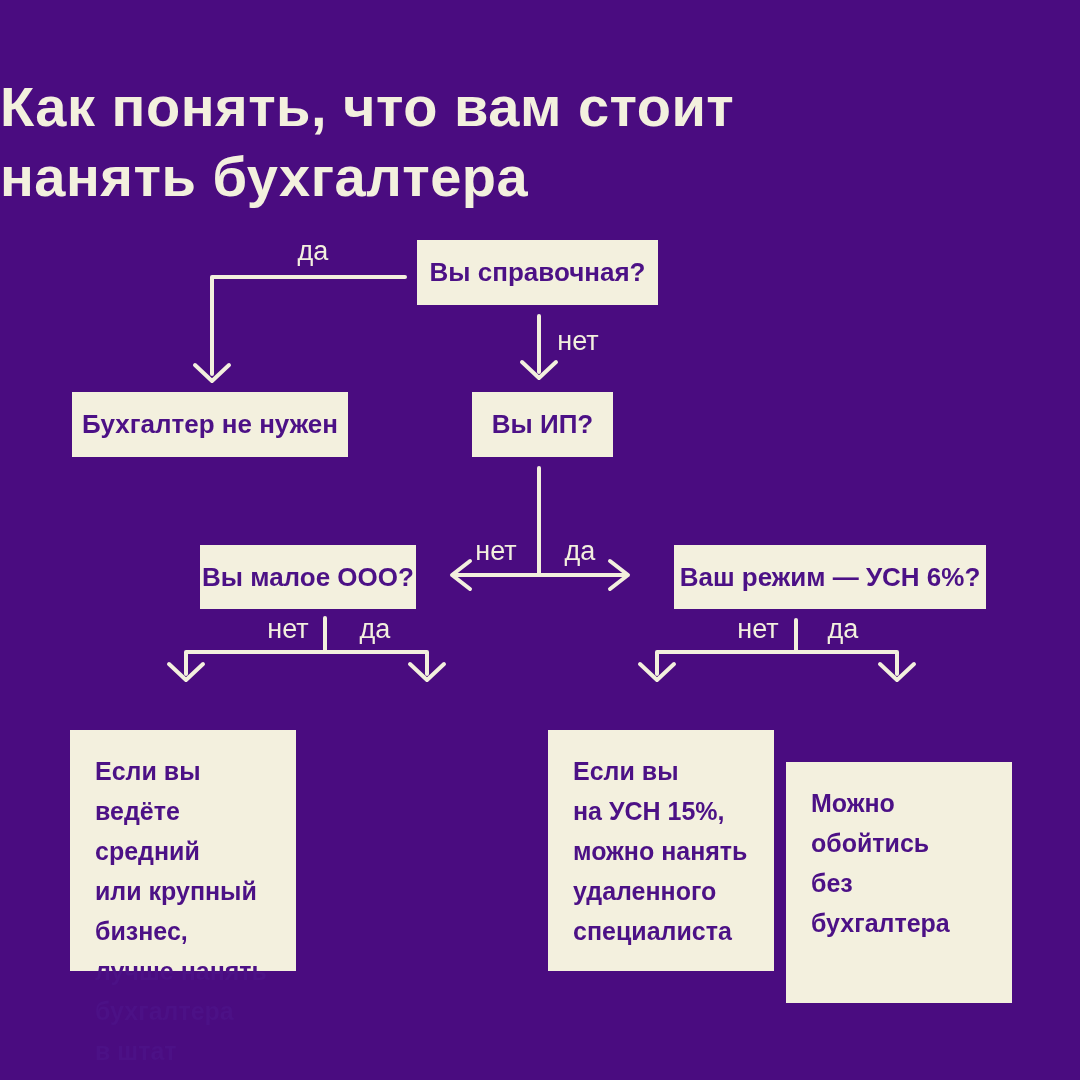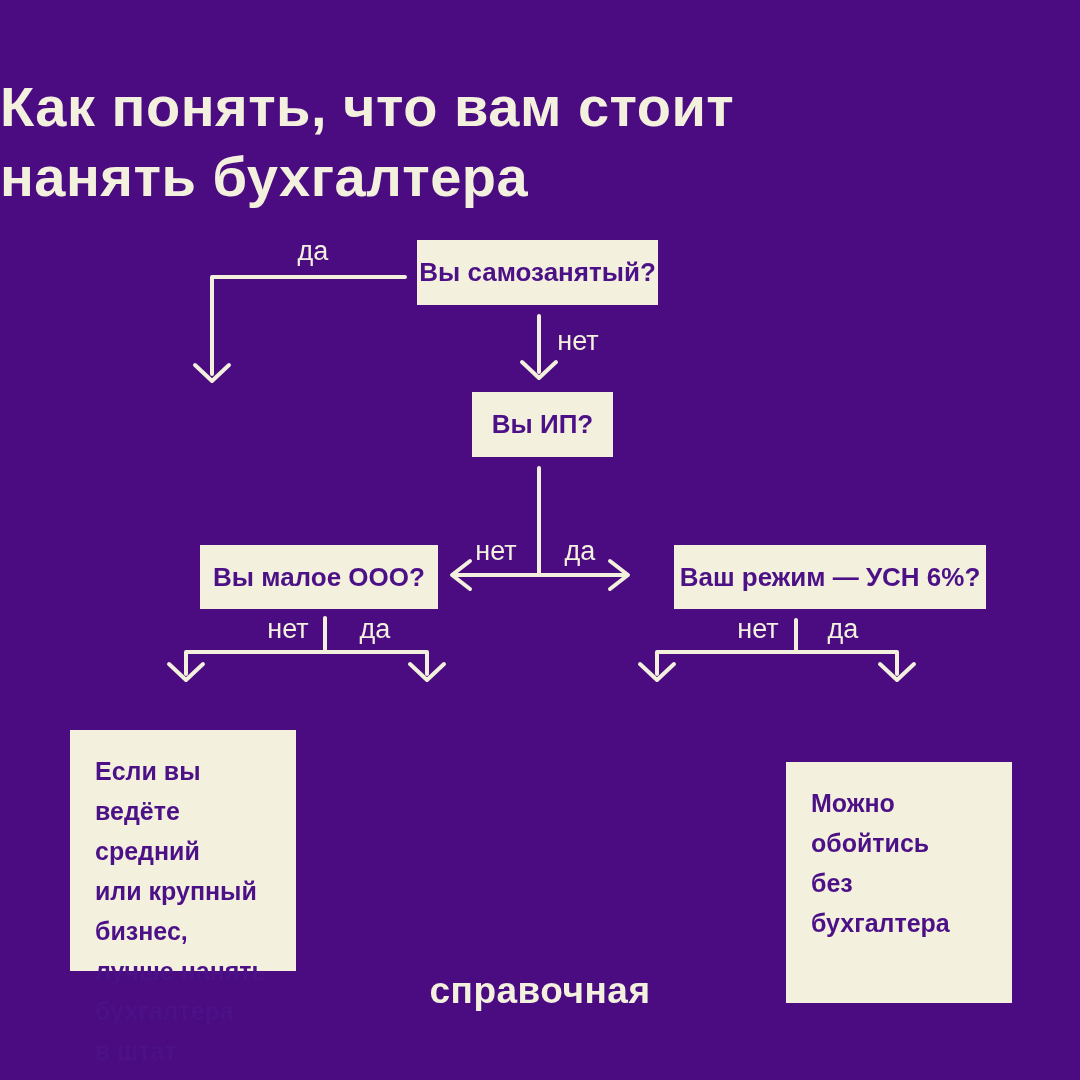--- a/index.html
+++ b/index.html
@@ -49,21 +49,21 @@
     display: flex;
     align-items: center;
     justify-content: center;
     text-align: center;
     box-sizing: border-box;
   }
 
   .node-self-employed { left: 417px; top: 240px; width: 241px; height: 65px; }
   .node-no-accountant { left: 72px;  top: 392px; width: 276px; height: 65px; }
   .node-ip            { left: 472px; top: 392px; width: 141px; height: 65px; }
-  .node-small-ooo     { left: 200px; top: 545px; width: 238px; height: 64px; }
+  .node-small-ooo     { left: 200px; top: 545px; width: 216px; height: 64px; }
   .node-usn6          { left: 638px; top: 545px; width: 312px; height: 64px; margin-left: 36px; }
 
   .result-card {
     position: absolute;
     top: 730px;
     width: 226px;
     height: 241px;
     background: var(--card-bg, #F3F0DE);
     color: var(--card-text, #4C1186);
     font-weight: 700;
@@ -134,22 +134,23 @@
       <polyline points="410,664 427,680 444,664"></polyline>
     </g>
     <g>
       <line x1="796" y1="620" x2="796" y2="652"></line>
       <polyline points="657,674 657,652 897,652 897,674"></polyline>
       <polyline points="640,664 657,680 674,664"></polyline>
       <polyline points="880,664 897,680 914,664"></polyline>
     </g>
   </svg>
 
-  <div class="node node-self-employed">Вы самозанятый?</div>
+  <div class="node node-self-employed">Вы справочная?</div>
 
+  <div class="node node-no-accountant">Бухгалтер не нужен</div>
 
   <div class="node node-ip">Вы ИП?</div>
 
   <div class="node node-small-ooo">Вы малое ООО?</div>
 
   <div class="node node-usn6">Ваш режим — УСН 6%?</div>
 
   <div class="edge-label" style="left:313px; top:238px;">да</div>
   <div class="edge-label" style="left:578px; top:328px;">нет</div>
   <div class="edge-label" style="left:496px; top:538px;">нет</div>
@@ -159,19 +160,23 @@
   <div class="edge-label" style="left:758px; top:616px;">нет</div>
   <div class="edge-label" style="left:843px; top:616px;">да</div>
 
   <div class="result-card result-1">Если вы ведёте
 средний
 или крупный
 бизнес,
 лучше нанять
 бухгалтера
 в штат</div>
+  <div class="result-card result-3">Если вы
+на УСН 15%,
+можно нанять
+удаленного
+специалиста</div>
   <div class="result-card result-4">Можно
 обойтись
 без бухгалтера</div>
 
-  <div class="brand">справочная</div>
 
 </div>
 
 </body></html>

